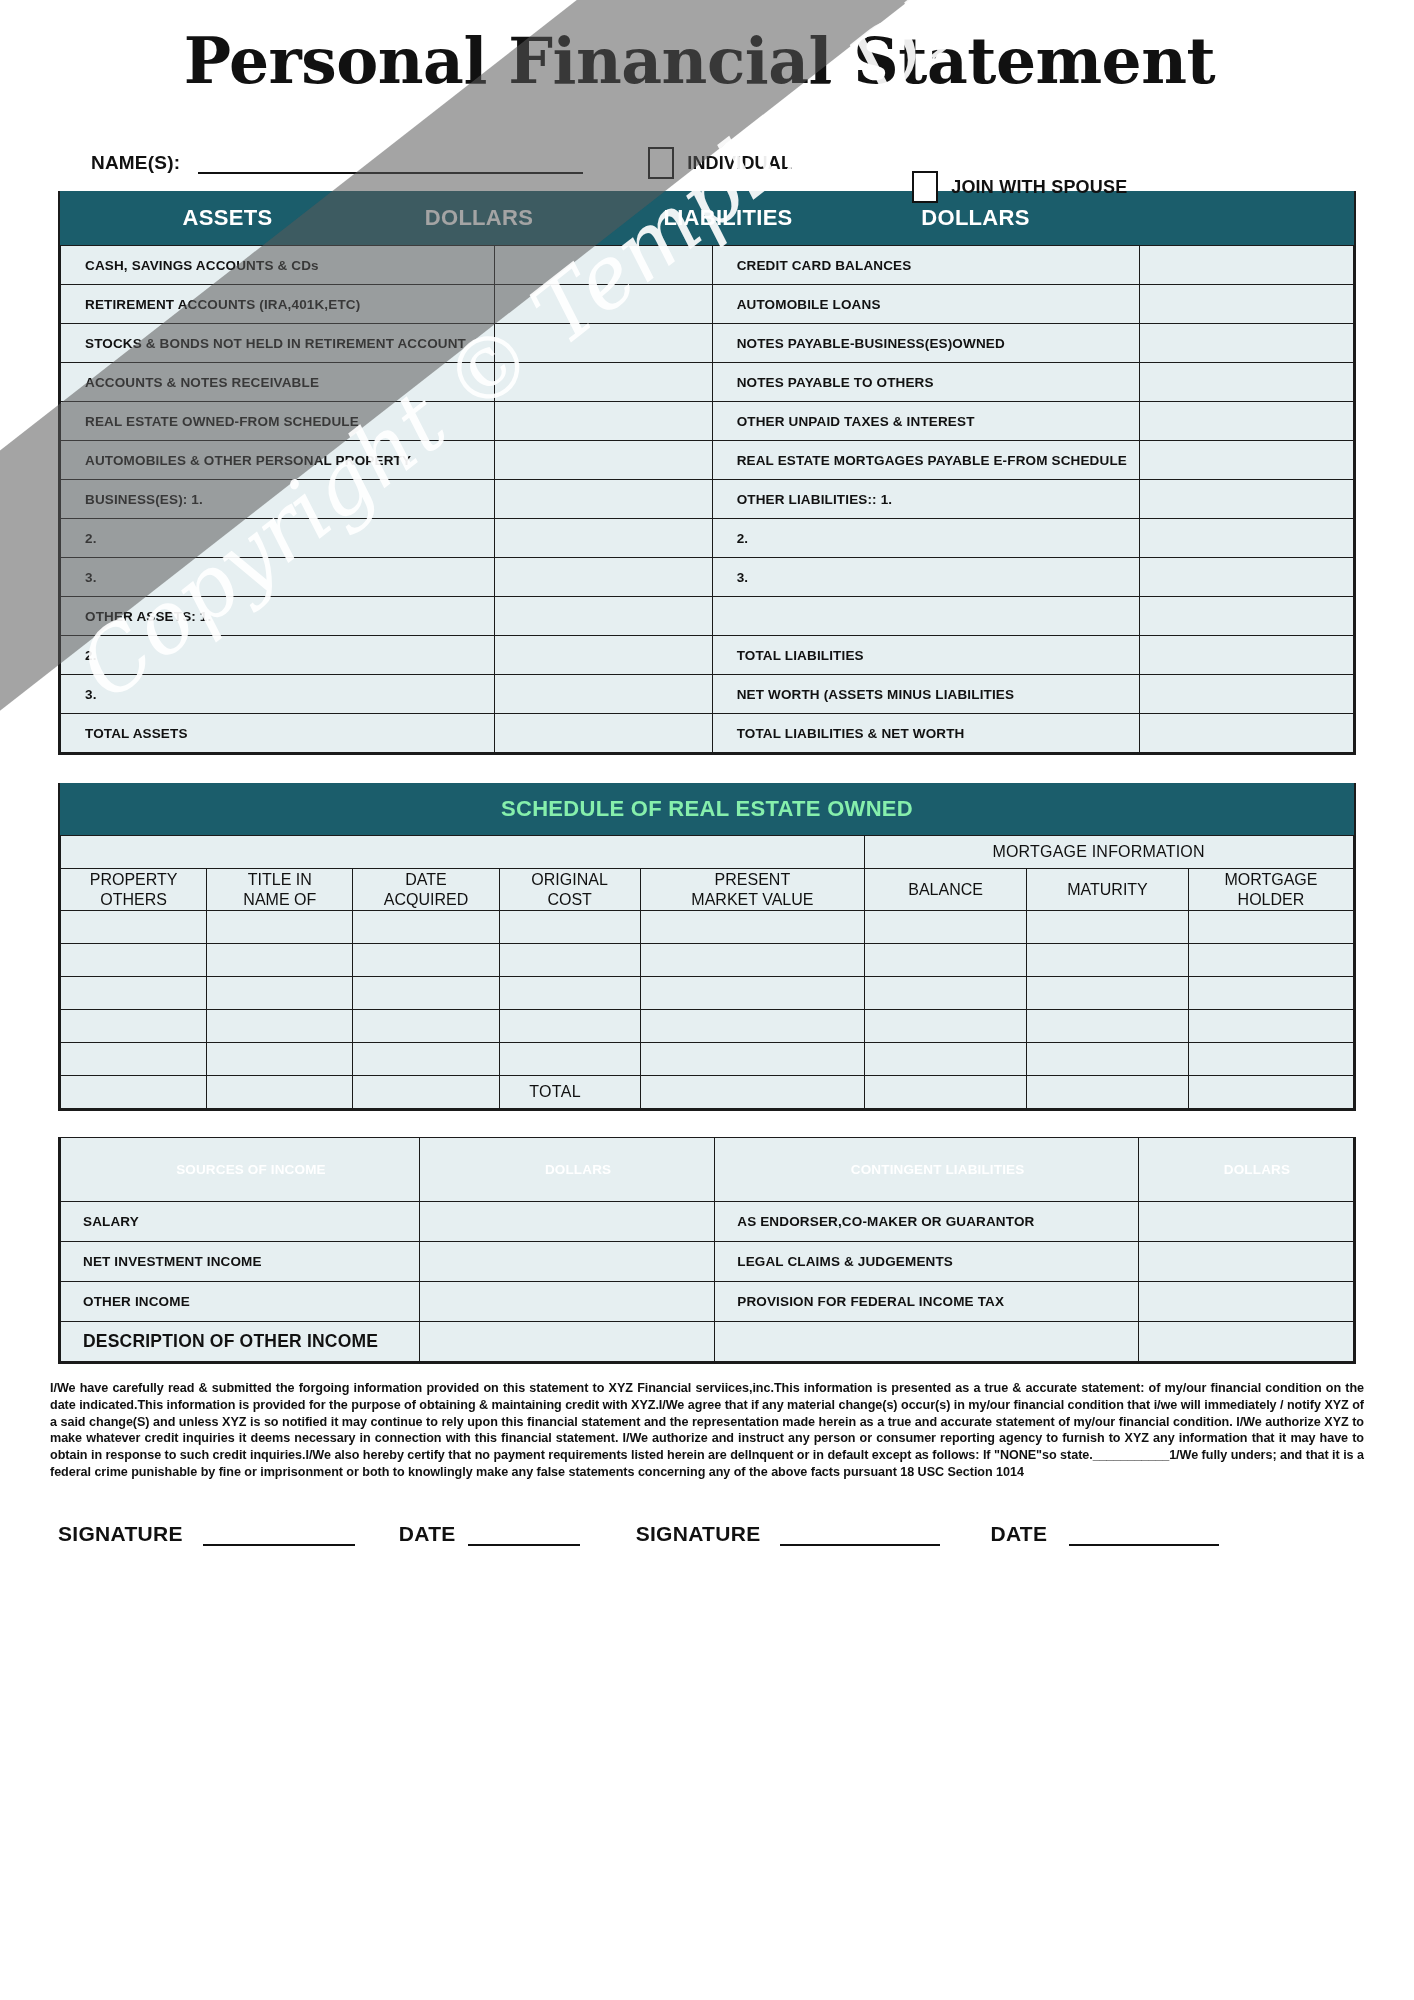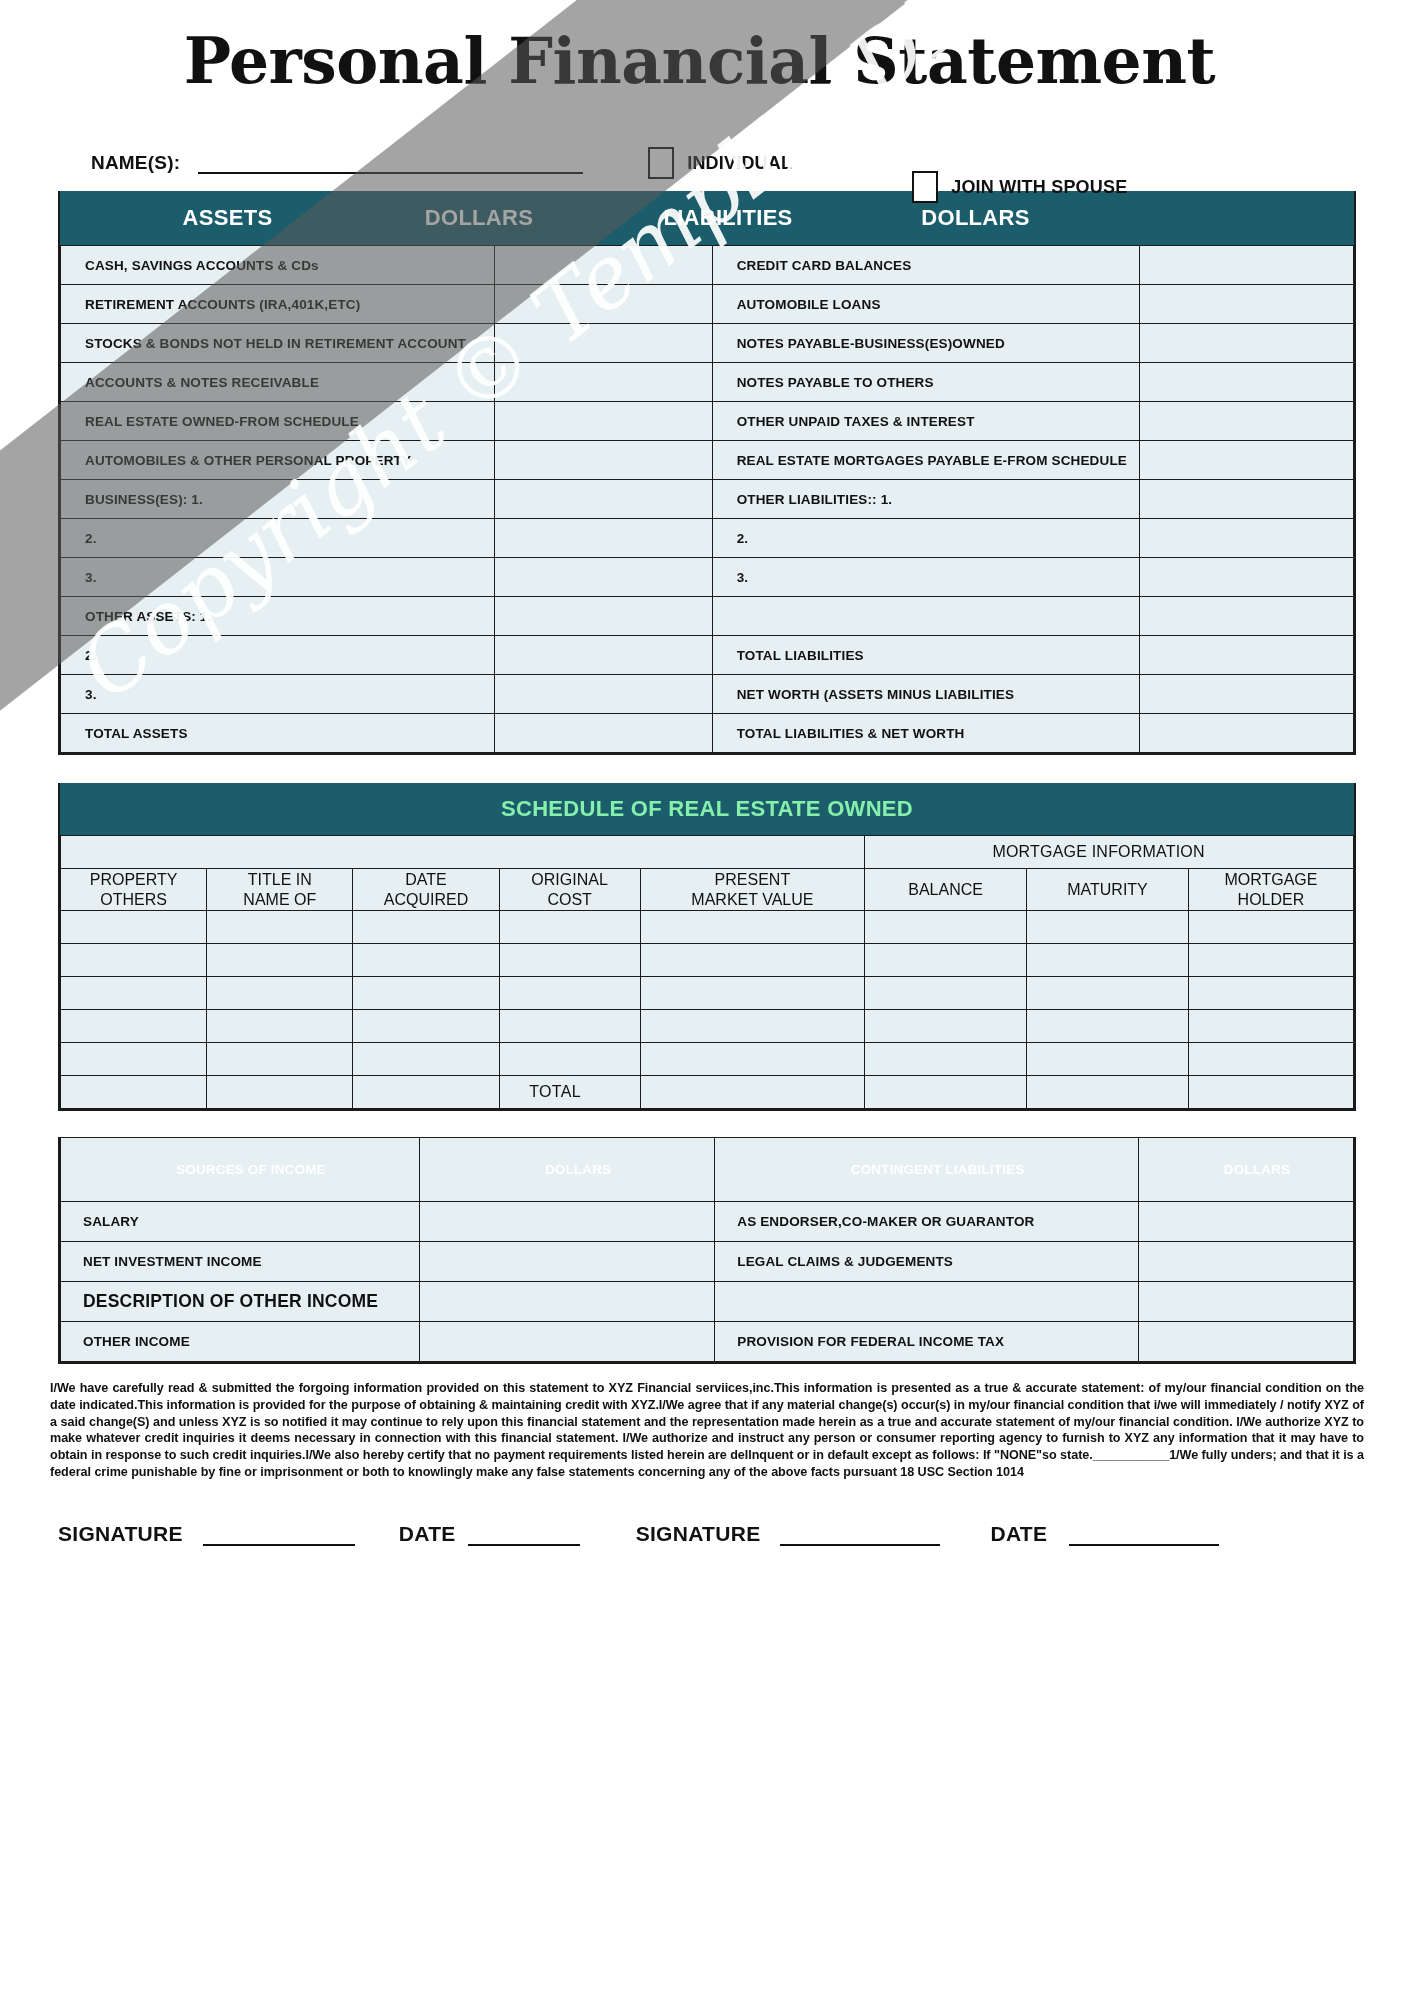--- a/index.html
+++ b/index.html
@@ -532,29 +532,29 @@
             <td>AS ENDORSER,CO-MAKER OR GUARANTOR</td>
             <td class="money"></td>
           </tr>
           <tr>
             <td>NET INVESTMENT INCOME</td>
             <td class="money"></td>
             <td>LEGAL CLAIMS &amp; JUDGEMENTS</td>
             <td class="money"></td>
           </tr>
           <tr>
+            <td>OTHER INCOME</td>
+            <td class="money"></td>
+            <td>PROVISION FOR FEDERAL INCOME TAX</td>
+            <td class="money"></td>
+          </tr>
+          <tr>
             <td class="desc">DESCRIPTION OF OTHER INCOME</td>
             <td class="money"></td>
             <td></td>
-            <td class="money"></td>
-          </tr>
-          <tr>
-            <td>OTHER INCOME</td>
-            <td class="money"></td>
-            <td>PROVISION FOR FEDERAL INCOME TAX</td>
             <td class="money"></td>
           </tr>
         </tbody>
     </table>
   </div>
 
   <div class="legal">I/We have carefully read &amp; submitted the forgoing information provided on this statement to XYZ Financial serviices,inc.This information is presented as a true &amp; accurate statement: of my/our financial condition on the date indicated.This information is provided for the purpose of obtaining &amp; maintaining credit with XYZ.I/We agree that if any material change(s) occur(s) in my/our financial condition that i/we will immediately / notify XYZ of a said change(S) and unless XYZ is so notified it may continue to rely upon this financial statement and the representation made herein as a true and accurate statement of my/our financial condition. I/We authorize XYZ to make whatever credit inquiries it deems necessary in connection with this financial statement. I/We authorize and instruct any person or consumer reporting agency to furnish to XYZ any information that it may have to obtain in response to such credit inquiries.I/We also hereby certify that no payment requirements listed herein are dellnquent or in default except as follows: If "NONE"so state.___________1/We fully unders; and that it is a federal crime punishable by fine or imprisonment or both to knowlingly make any false statements concerning any of the above facts pursuant 18 USC Section 1014</div>
 
   <div class="sig-row">
     <span class="sig-label">SIGNATURE</span>

